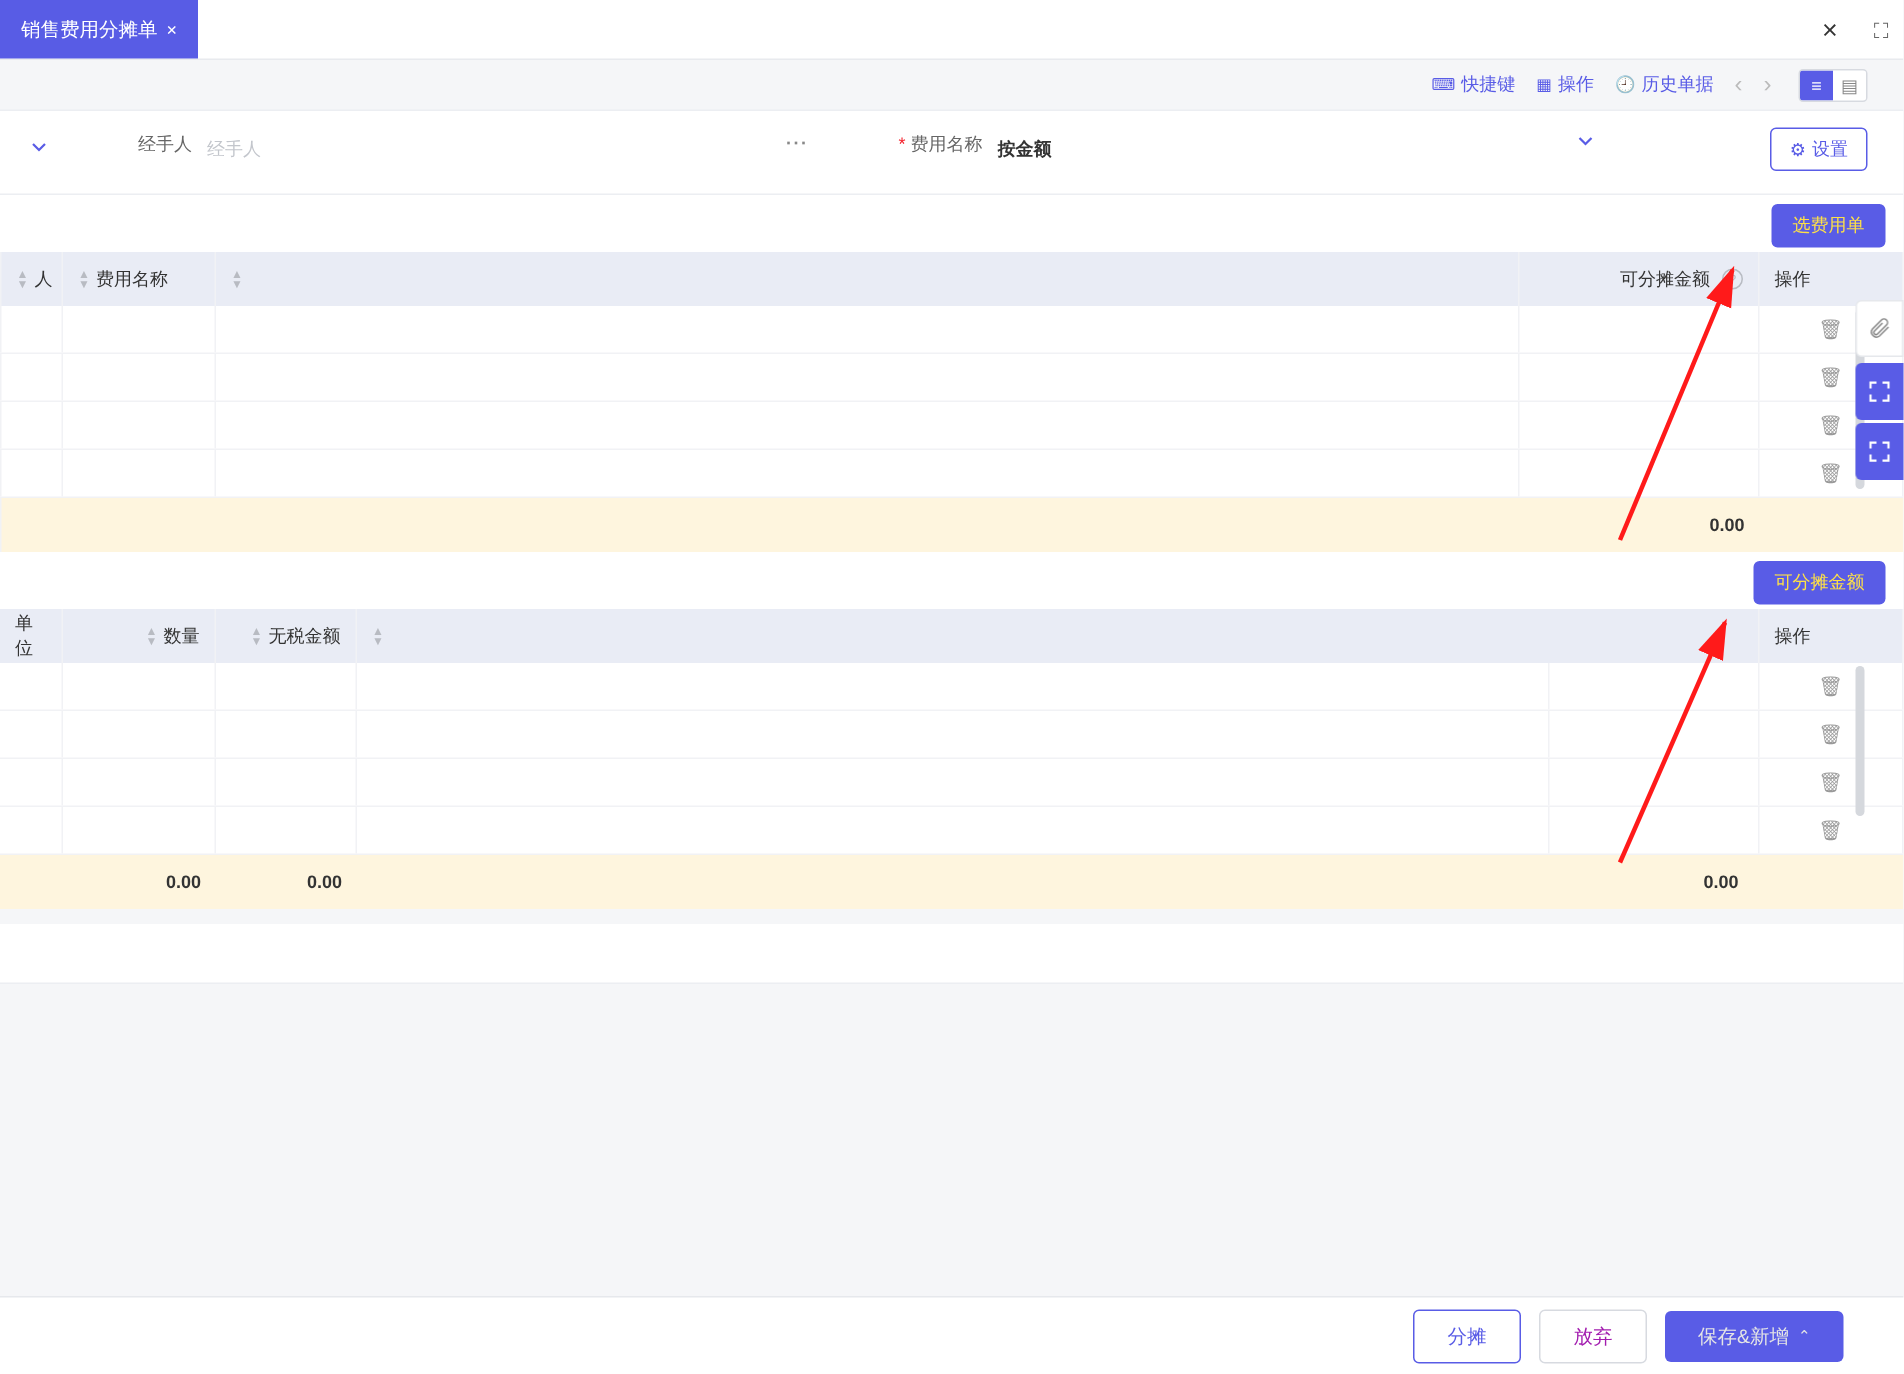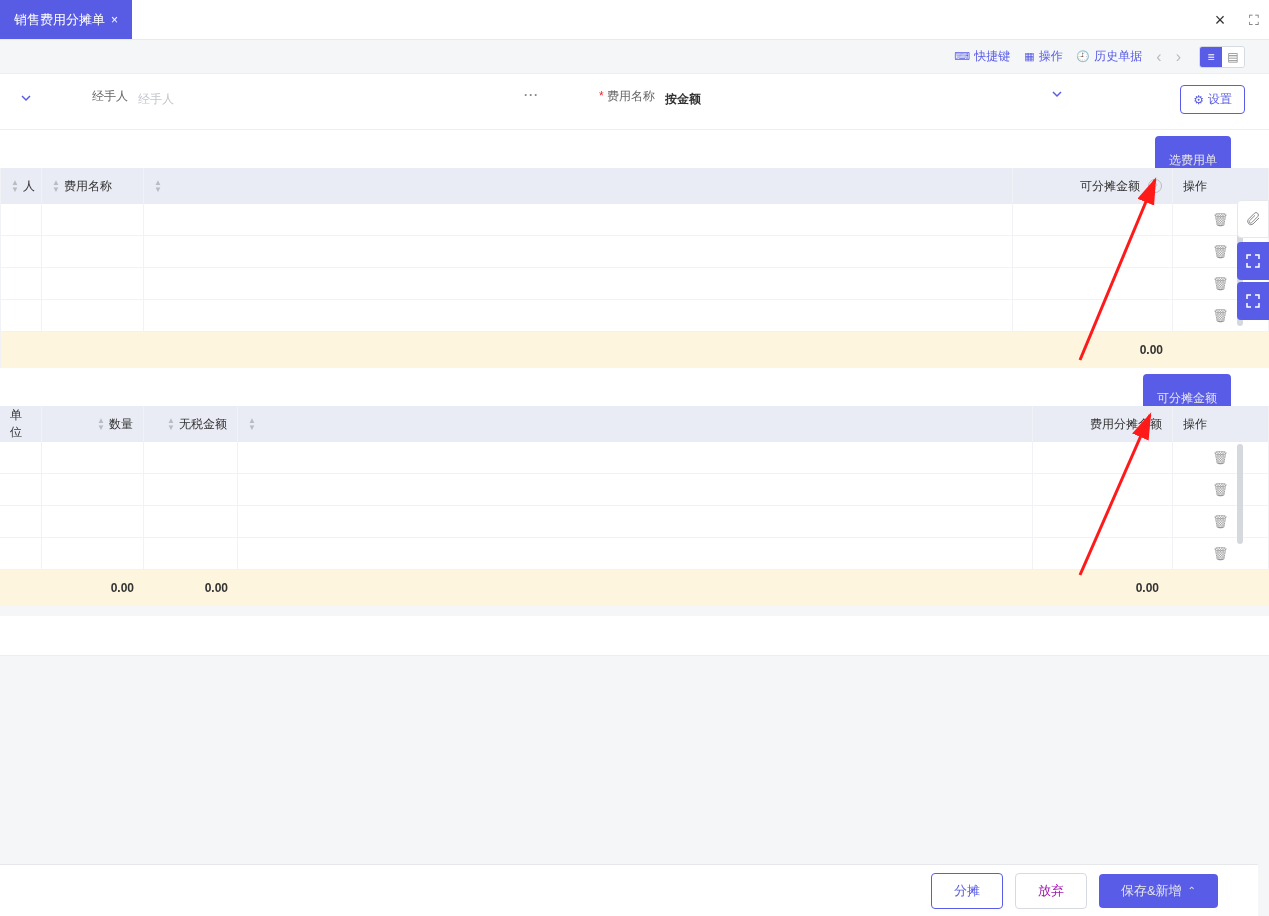--- a/index.html
+++ b/index.html
@@ -124,27 +124,27 @@
   }
 
   
   .section {
     background: #fff;
     position: relative;
     padding-top: 38px;
   }
   .section-btn {
     position: absolute;
-    right: 38px;
+    right: 12px;
     top: 6px;
     background: #595ce6;
-    color: #e5e5e5;
+    color: #fde047;
     border: none;
     border-radius: 4px;
-    padding: 16px 14px;
+    padding: 6px 14px;
     font-size: 12px;
     cursor: pointer;
   }
   .table {
     width: 100%;
     position: relative;
   }
   .thead {
     display: flex;
     background: #e9ecf5;
@@ -240,21 +240,21 @@
   .arrow-svg {
     position: absolute;
     pointer-events: none;
     z-index: 50;
   }
 
   
   .footer {
     position: fixed;
     bottom: 0;
-    left: 0; right: 11px;
+    left: 0; right: 0;
     height: 52px;
     background: #fff;
     border-top: 1px solid #e6e8ec;
     display: flex;
     align-items: center;
     justify-content: flex-end;
     padding-right: 40px;
     gap: 12px;
     z-index: 40;
   }
@@ -431,23 +431,20 @@
         <span class="sorter">▲<br>▼</span>
         <span>数量</span>
       </div>
       <div class="th col-tax">
         <span class="sorter">▲<br>▼</span>
         <span>无税金额</span>
       </div>
       <div class="th col-wide">
         <span class="sorter">▲<br>▼</span>
       </div>
-      <div class="th col-alloc">
-        <span>费用分摊金额</span>
-      </div>
       <div class="th col-ops">
         <span>操作</span>
       </div>
     </div>
     <div class="tbody">
       <div class="trow">
         <div class="td col-unit"></div>
           <div class="td col-qty"></div>
           <div class="td col-tax"></div>
           <div class="td col-wide"></div>

